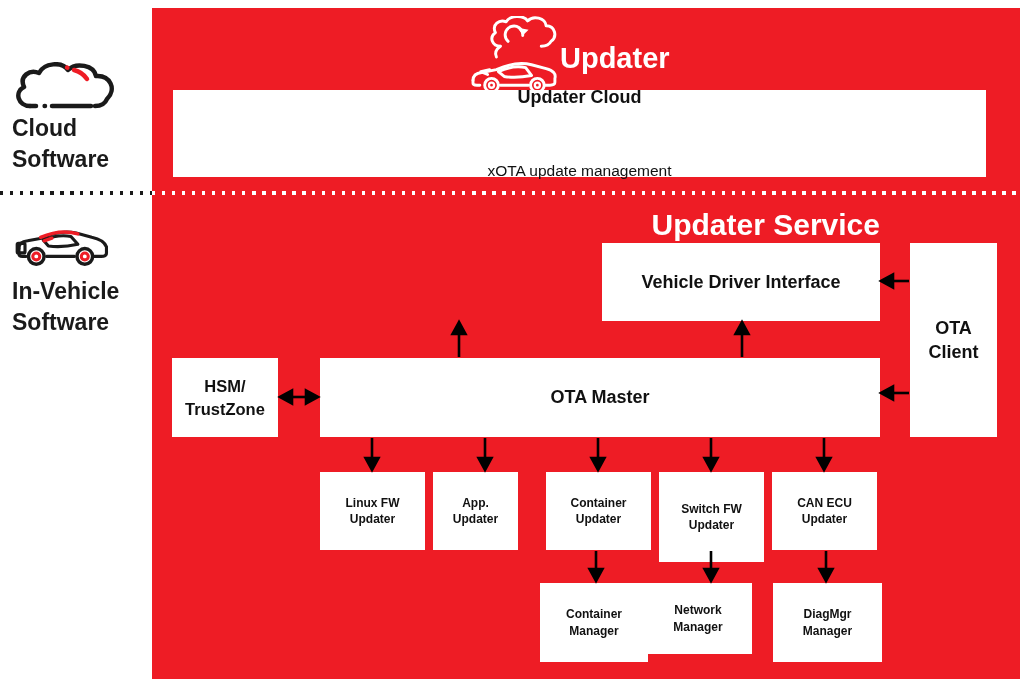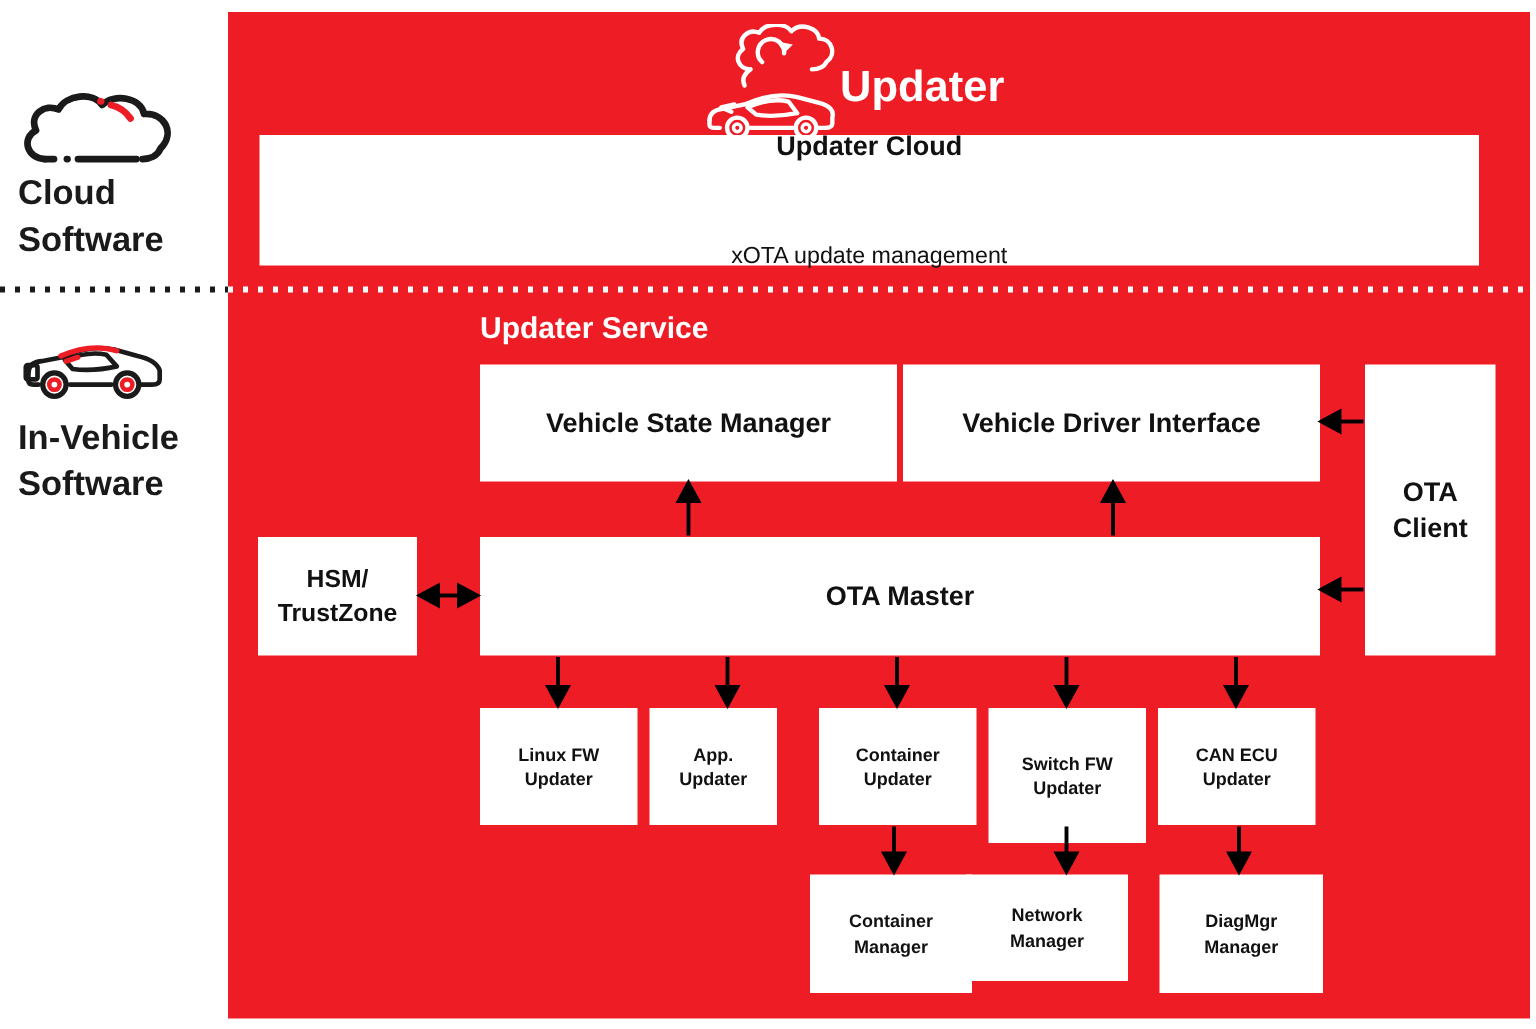--- a/index.html
+++ b/index.html
@@ -96,23 +96,22 @@
   <div class="white-title" style="left:560px;top:42px;font-size:29px">Updater</div>
 
   <div class="box cloudbox" style="left:173px;top:90px;width:813px;height:87px">
     <div class="t">Updater Cloud</div>
     <div class="s">xOTA update management</div>
   </div>
 
   <div class="dots dots-black"></div>
   <div class="dots dots-white"></div>
 
-  <div class="white-title" style="left:320px;top:208px;width:560px;text-align:left;font-size:20px">Updater Service</div>
-
-  <div class="box box-lg" style="left:320px;top:243px;width:278px;height:78px">Vehicle State Manager</div>
+  <div class="white-title" style="left:320px;top:208px;width:560px;text-align:right;font-size:30px">Updater Service</div>
+
 
   <div class="box box-lg" style="left:602px;top:243px;width:278px;height:78px">Vehicle Driver Interface</div>
 
   <div class="box box-lg" style="left:910px;top:243px;width:87px;height:194px">OTA
 Client</div>
 
   <div class="box" style="left:172px;top:358px;width:106px;height:79px;font-size:16.5px">HSM/
 TrustZone</div>
 
   <div class="box box-lg" style="left:320px;top:358px;width:560px;height:79px">OTA Master</div>

